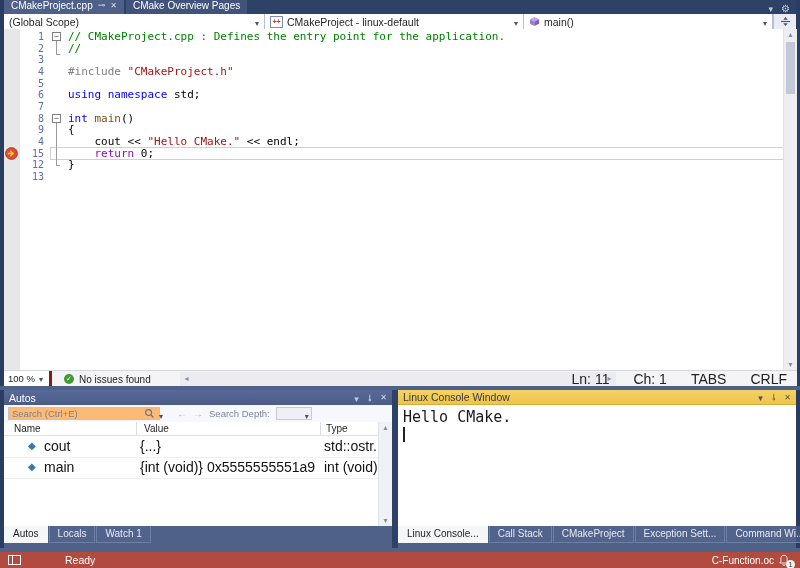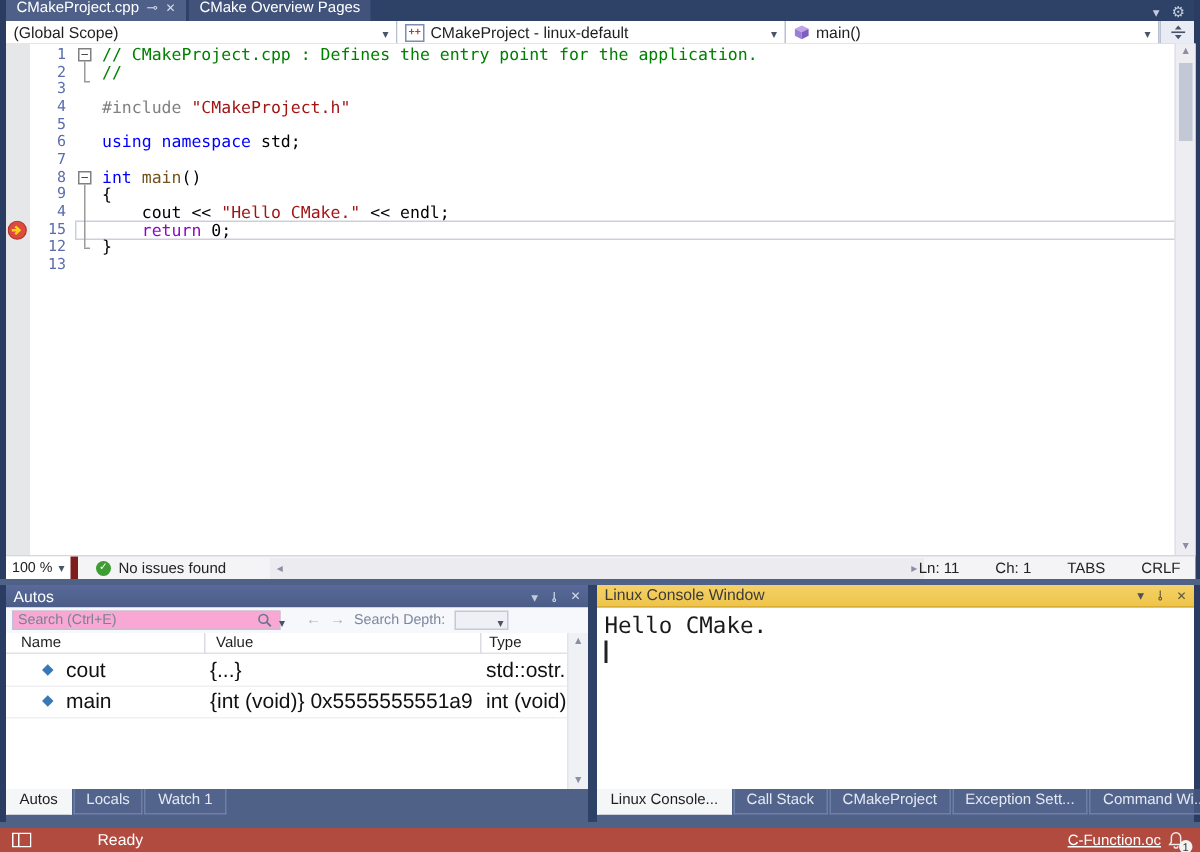--- a/index.html
+++ b/index.html
@@ -53,46 +53,46 @@
   .fold-box::before{content:"−";}
   .outline-line{position:absolute;left:6px;width:1px;background:#9a9a9a;}
   .outline-tick{position:absolute;left:6px;width:4px;height:1px;background:#9a9a9a;}
   #v-scroll{right:0;top:0;width:13px;height:341px;background:#ededf2;border-left:1px solid #dfe1ea;}
   .sb-arrow{position:absolute;left:0;width:13px;height:11px;font-size:7px;color:#8a8fa3;text-align:center;line-height:11px;}
   .up::before{content:"▲";} .down::before{content:"▼";} .left::before{content:"◂";} .right::before{content:"▸";}
   #v-thumb{position:absolute;left:2px;top:13px;width:9px;height:52px;background:#c2c8d6;}
 
   
   #editor-bottom{left:4px;top:370px;width:793px;height:16px;background:#f4f4f6;border-top:1px solid #d5d8e0;box-sizing:border-box;}
-  #zoom-box{left:0;top:0;width:48px;height:15px;background:#fff;border-right:5px solid #7f1d1d;display:flex;
+  #zoom-box{left:0;top:0;width:48px;height:15px;background:#fff;border-right:3px solid #7f1d1d;display:flex;
             align-items:center;font-size:9.5px;color:#222;padding:0 4px;box-sizing:border-box;gap:4px;}
   #health-indicator{left:60px;top:1px;height:14px;display:flex;align-items:center;gap:5px;font-size:10px;color:#222;}
   .check-circle{width:10px;height:10px;border-radius:50%;background:#3f9c35;color:#fff;font-size:7px;
                 line-height:10px;text-align:center;}
   .check-circle::before{content:"✓";}
   #h-scroll{left:176px;top:1px;width:436px;height:14px;background:#ececf0;}
   #h-scroll .sb-arrow{height:14px;line-height:14px;font-size:8px;}
-  #pos-info{right:10px;top:0;height:16px;display:flex;align-items:center;gap:24px;font-size:10px;color:#222;}
+  #pos-info{right:10px;top:0;height:16px;display:flex;align-items:center;gap:24px;font-size:14px;color:#222;}
 
   
   #mid-strip{left:0;top:386px;width:800px;height:4px;background:#4f6186;}
   #panel-divider{left:392px;top:390px;width:6px;height:158px;background:#2e4166;}
   #bottom-strip{left:0;top:548px;width:800px;height:4px;background:#4f6186;}
 
   
   #autos{left:4px;top:390px;width:388px;height:158px;background:#4f6186;}
   .tool-title{position:absolute;left:0;top:0;right:0;height:15px;display:flex;align-items:center;
               font-size:10.5px;padding:0 5px;box-sizing:border-box;}
   #autos-title{background:linear-gradient(#58699b,#4b5d85);color:#fff;}
   .title-icons{margin-left:auto;display:flex;align-items:center;gap:7px;}
   .pin-v::before{content:"⊸";display:inline-block;transform:rotate(90deg);font-size:9px;}
   #autos-body{position:absolute;left:0;top:15px;width:388px;height:121px;background:#fff;}
   #autos-search-row{position:absolute;left:0;top:0;width:388px;height:17px;background:#f7f8fb;
                     display:flex;align-items:center;padding:0 4px;box-sizing:border-box;gap:6px;}
-  #autos-search{width:179px;height:13px;border:1px solid #bcc3d4;background:#f9a8d4;font-size:9.5px;
+  #autos-search{width:152px;height:13px;border:1px solid #bcc3d4;background:#fdba74;font-size:9.5px;
                 font-family:"Liberation Sans",sans-serif;color:#333;padding:0 3px;box-sizing:border-box;}
   #autos-search::placeholder{color:#7a8195;}
   .mag-icon{width:11px;height:11px;display:inline-block;margin-left:-22px;}
   .nav-arrow{font-size:10px;color:#aab2c6;line-height:10px;}
   .arr-l::before{content:"←";} .arr-r::before{content:"→";}
   #search-depth-label{font-size:9.5px;color:#7c86a0;text-align:right;}
   #depth-dd{width:36px;height:13px;background:#eef0f5;border:1px solid #c5cad6;box-sizing:border-box;
             display:flex;align-items:center;justify-content:flex-end;padding:0 2px;}
   #autos-header{position:absolute;left:0;top:17px;width:375px;height:14px;background:#fff;
                 border-bottom:1px solid #e0e2ea;box-sizing:border-box;font-size:10px;color:#1e1e1e;}
@@ -118,21 +118,21 @@
   #console-title .tab-glyph{color:#5a5438;}
   #console-body{position:absolute;left:0;top:15px;width:398px;height:121px;background:#fff;overflow:hidden;}
   #console-output{position:absolute;left:5px;top:3px;font-family:"DejaVu Sans Mono",monospace;
                   font-size:15px;color:#1a1a1a;white-space:pre;}
   #console-caret{position:absolute;left:5px;top:22px;width:2px;height:15px;background:#222;}
 
   
   #statusbar{left:0;top:552px;width:800px;height:16px;background:#b14b3f;display:flex;align-items:center;
              color:#fff;font-size:10.5px;padding:0 8px;box-sizing:border-box;gap:36px;}
   #status-icon{width:13px;height:10px;margin-right:8px;}
-  #status-right{margin-left:auto;display:flex;align-items:center;gap:4px;font-size:10px;text-decoration:underline;}
+  #status-right{margin-left:auto;display:flex;align-items:center;gap:4px;font-size:10px;}
   #bell-wrap{position:relative;width:14px;height:13px;}
   #bell-badge{position:absolute;right:-3px;bottom:-2px;width:9px;height:9px;border-radius:50%;background:#f2f2f2;
               color:#333;font-size:7.5px;line-height:9px;text-align:center;}
 </style>
 </head>
 <body>
 
 <div id="app">
 
   <div id="doc-tab-row" class="abs">

